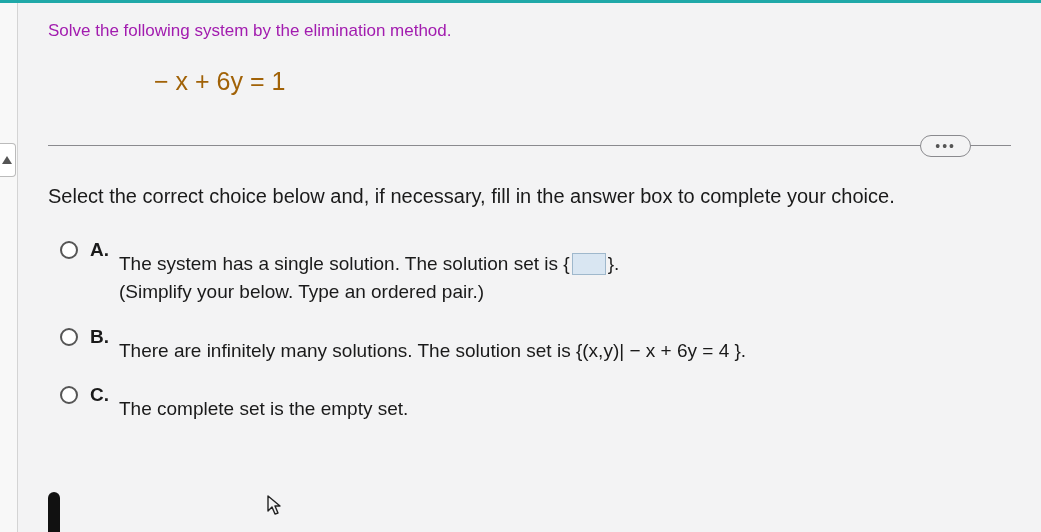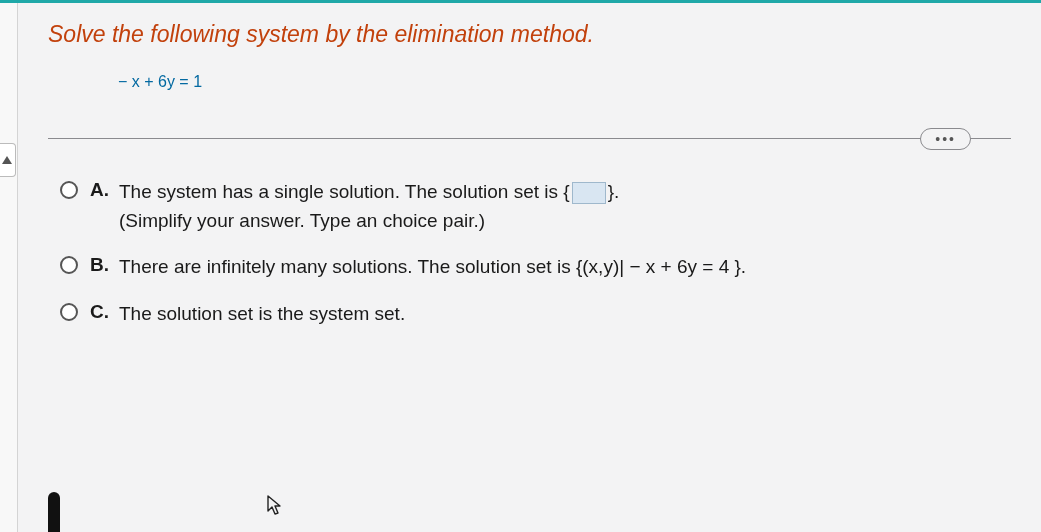--- a/index.html
+++ b/index.html
@@ -57,30 +57,29 @@
       position: absolute;
       left: 18px;
       top: 3px;
       right: 0;
       bottom: 0;
       background: #f3f3f4;
       padding: 18px 30px 20px 30px;
       color: #222;
     }
     .question-text {
-      font-size: 23px;
+      font-size: 17px;
       margin-bottom: 22px;
-      color: #c2410c;
-      font-style: italic;
+      color: #a21caf;
     }
     .equations {
-      font-size: 16px;
-      margin-left: 70px;
+      font-size: 25px;
+      margin-left: 106px;
       line-height: 1.5;
-      color: #0369a1;
+      color: #a16207;
     }
     .divider-row {
       position: relative;
       margin-top: 34px;
       margin-bottom: 28px;
       height: 22px;
     }
     .hr-line {
       position: absolute;
       top: 10px;
@@ -138,20 +137,21 @@
       font-size: 19px;
       margin-right: 10px;
       margin-top: 1px;
       flex: none;
       color: #1a1a1a;
     }
     .choice-text {
       font-size: 19px;
       color: #1a1a1a;
       line-height: 1.5;
+      margin-top: 12px;
     }
     .sub-text {
       font-size: 19px;
       color: #1a1a1a;
     }
     .answer-box {
       display: inline-block;
       width: 34px;
       height: 22px;
       background: #d9e6f2;
@@ -193,43 +193,44 @@
     <div>− x + 6y = 1</div>
   </div>
 
   <div class="divider-row">
     <div class="hr-line"></div>
     <div class="more-btn">
       <span>•••</span>
     </div>
   </div>
 
+  <div class="instruction">Select the correct choice below and, if necessary, fill in the answer box to complete your choice.</div>
 
   <div class="choices">
 
     <div class="choice-row">
       <div class="radio"></div>
       <div class="choice-letter">A.</div>
       <div class="choice-text">
         <span>The system has a single solution. The solution set is </span><span>{</span><span class="answer-box"></span><span>}.</span>
         <br>
-        <span class="sub-text">(Simplify your answer. Type an choice pair.)</span>
+        <span class="sub-text">(Simplify your below. Type an ordered pair.)</span>
       </div>
     </div>
 
     <div class="choice-row">
       <div class="radio"></div>
       <div class="choice-letter">B.</div>
       <div class="choice-text">There are infinitely many solutions. The solution set is {(x,y)| − x + 6y = 4 }.</div>
     </div>
 
     <div class="choice-row">
       <div class="radio"></div>
       <div class="choice-letter">C.</div>
-      <div class="choice-text">The solution set is the system set.</div>
+      <div class="choice-text">The complete set is the empty set.</div>
     </div>
 
   </div>
 
   <svg class="cursor-icon" width="18" height="22" viewBox="0 0 18 22">
     <path d="M2 1 L2 16 L6 12 L9 19 L12 18 L9 11 L14 11 Z" fill="none" stroke="#222" stroke-width="1.4" stroke-linejoin="round"></path>
   </svg>
 
   <div class="black-bar"></div>
 

